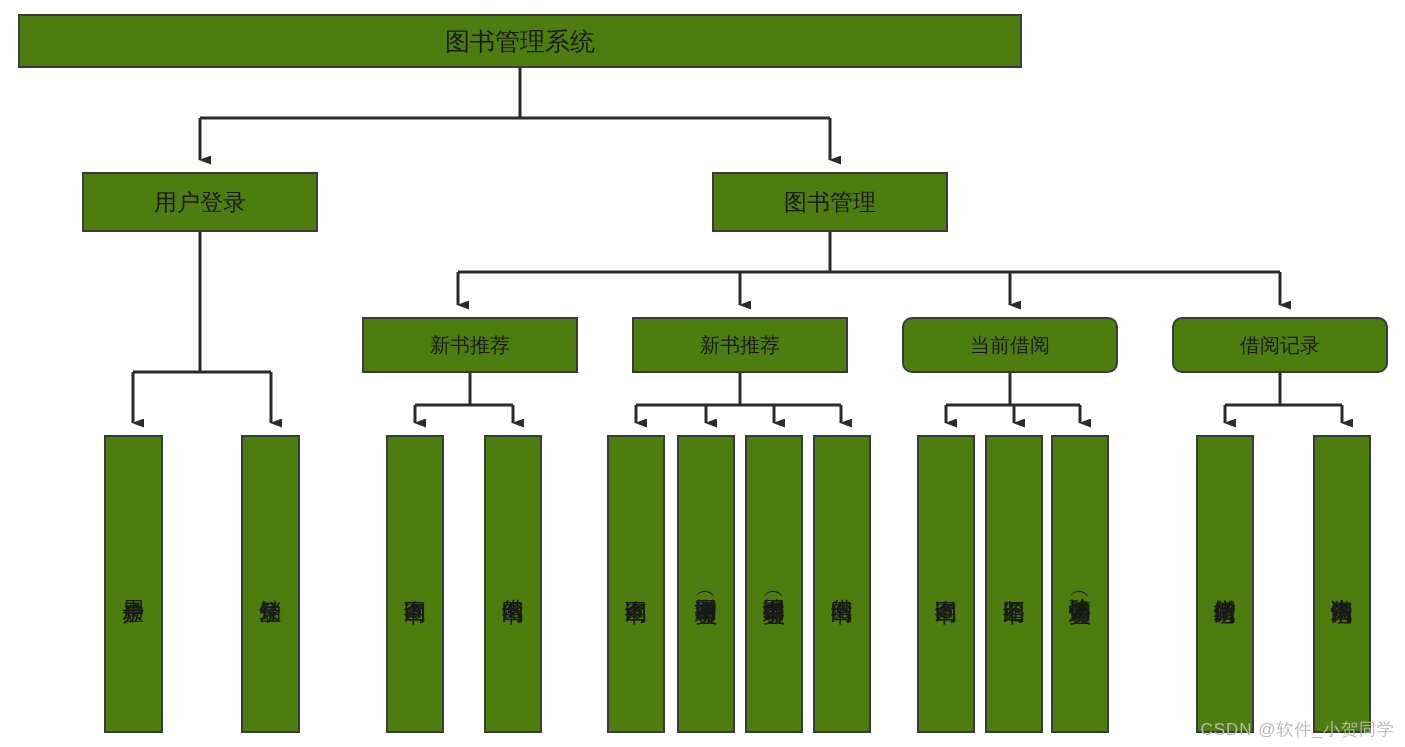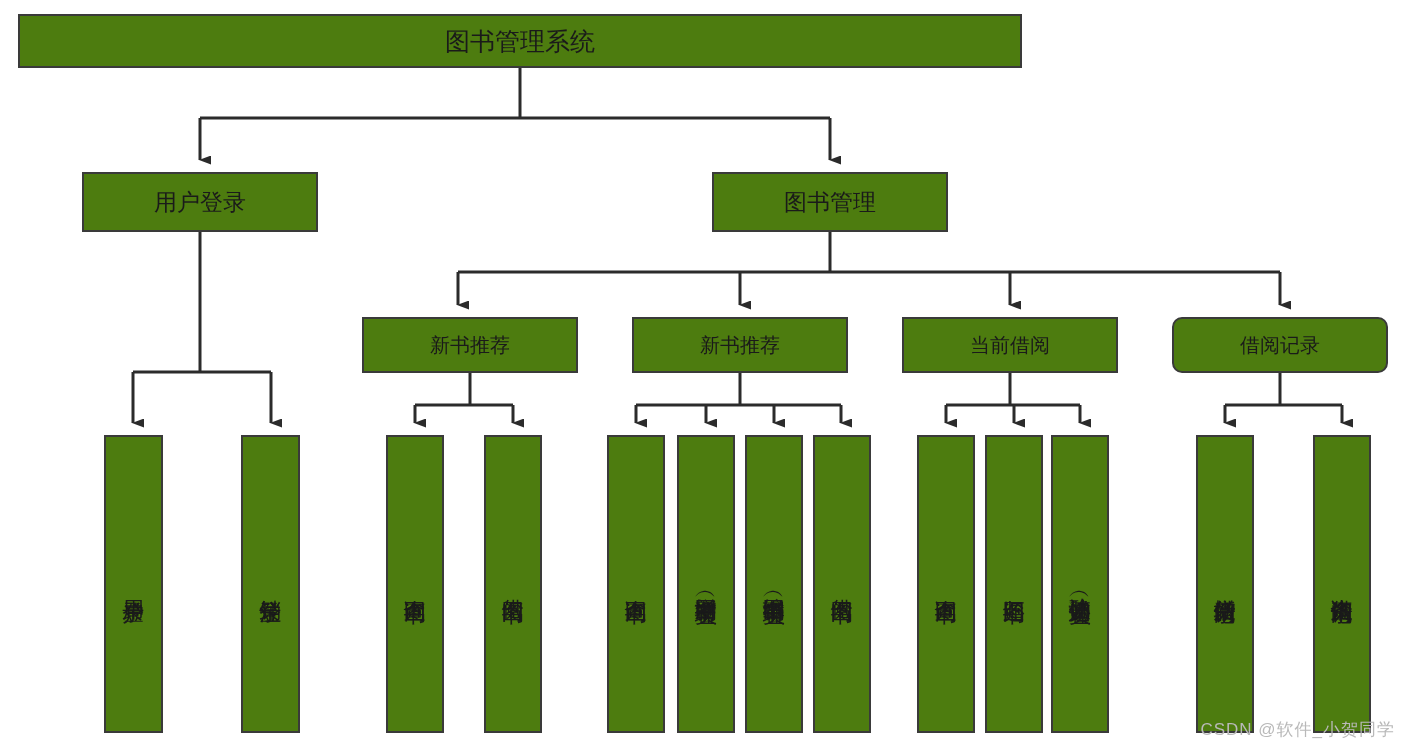--- a/index.html
+++ b/index.html
@@ -83,21 +83,21 @@
   <div class="node lvl1" style="left:712px;top:172px;width:236px;height:60px;">
     <span>图书管理</span>
   </div>
 
   <div class="node lvl2" style="left:362px;top:317px;width:216px;height:56px;">
     <span>新书推荐</span>
   </div>
   <div class="node lvl2" style="left:632px;top:317px;width:216px;height:56px;">
     <span>新书推荐</span>
   </div>
-  <div class="node lvl2" style="left:902px;top:317px;width:216px;height:56px;">
+  <div class="node lvl2" style="left:902px;top:317px;width:216px;height:56px;border-radius:10px;">
     <span>当前借阅</span>
   </div>
   <div class="node lvl2" style="left:1172px;top:317px;width:216px;height:56px;border-radius:10px;">
     <span>借阅记录</span>
   </div>
 
   <div class="node leaf" style="left:104px;top:435px;width:59px;height:298px;">
     <span class="vtext">用户登录</span>
   </div>
   <div class="node leaf" style="left:241px;top:435px;width:59px;height:298px;">

